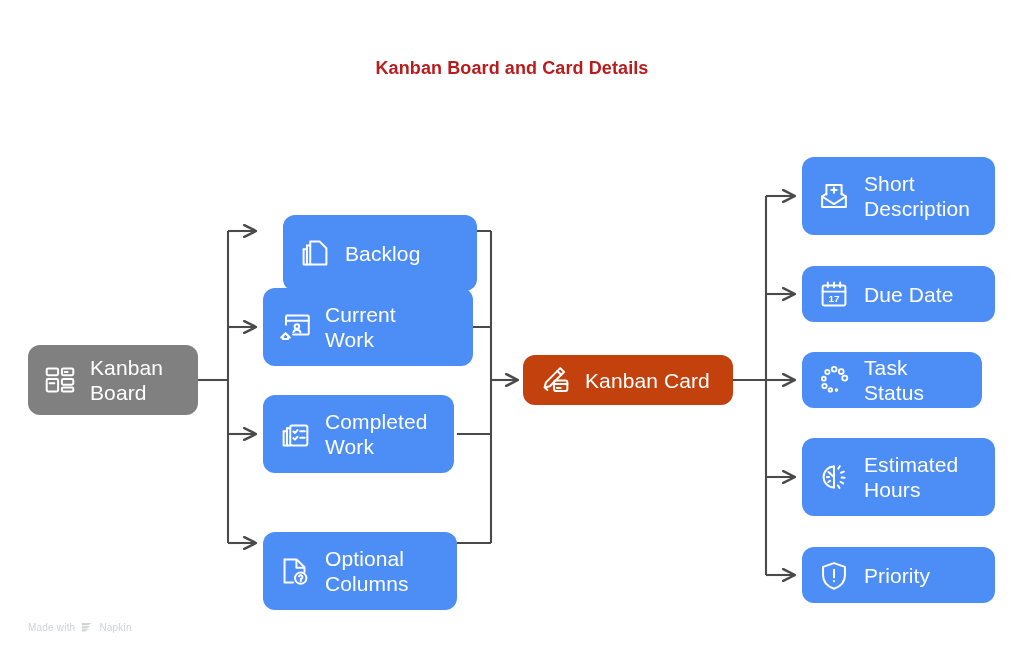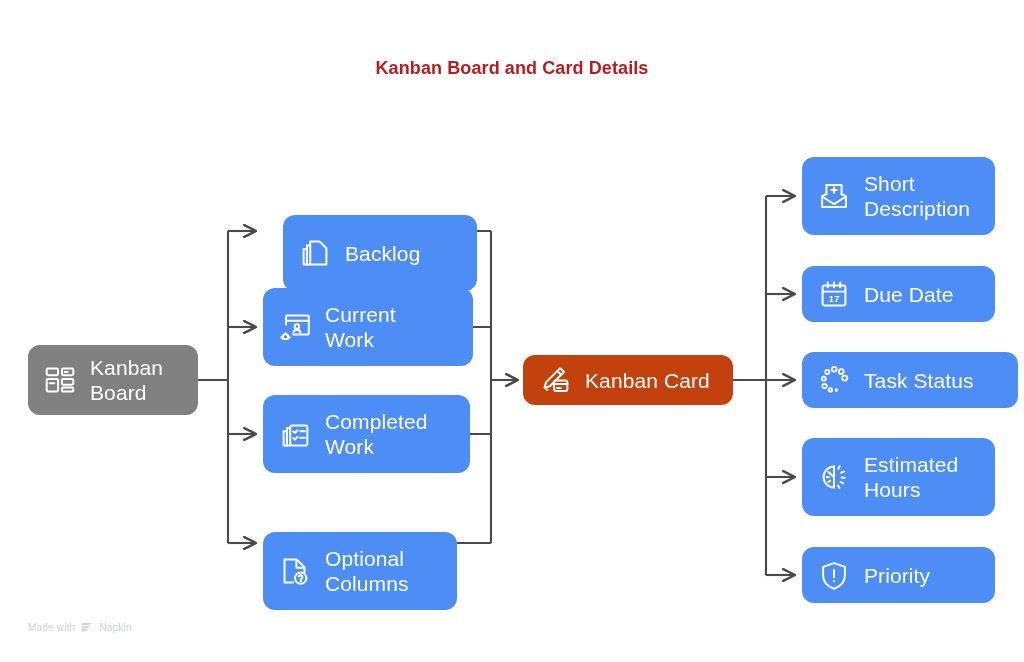--- a/index.html
+++ b/index.html
@@ -168,21 +168,21 @@
         <circle cx="22" cy="19.5" r="2.4"></circle>
         <path d="M18.3 25.5 a3.9 3.9 0 0 1 7.4 0"></path>
         <path d="M5.5 31 l4.5 -4.5 l4.5 4.5"></path>
         <path d="M7.3 29.3 v3.4 h5.4 v-3.4"></path>
       </g>
     </svg>
     <div class="node-label">Current
 Work</div>
   </div>
 
-  <div class="node blue" style="left:263px; top:395px; width:207px; height:78px;">
+  <div class="node blue" style="left:263px; top:395px; width:191px; height:78px;">
     <svg class="node-icon" viewBox="0 0 40 40">
       <g fill="none" stroke="#ffffff" stroke-width="2.1" stroke-linejoin="round" stroke-linecap="round">
         <rect x="15" y="11" width="18" height="21" rx="2"></rect>
         <path d="M11.5 14 v18 h3.5"></path>
         <path d="M11.5 14 h3.5"></path>
         <path d="M8 17 v15 h3.5"></path>
         <path d="M8 17 h3.5"></path>
         <path d="M18.3 17.3 l1.6 1.6 l2.8 -3"></path>
         <path d="M18.3 24.3 l1.6 1.6 l2.8 -3"></path>
         <path d="M25.5 17 h4.8"></path>
@@ -245,21 +245,21 @@
         <path d="M8 17.5 h24"></path>
         <path d="M13.5 8 v5"></path>
         <path d="M20 8 v5"></path>
         <path d="M26.5 8 v5"></path>
       </g>
       <text x="20" y="28.6" text-anchor="middle" fill="#ffffff" font-family="'Liberation Sans', sans-serif" font-size="10.5" font-weight="bold">17</text>
     </svg>
     <div class="node-label">Due Date</div>
   </div>
 
-  <div class="node blue" style="left:802px; top:352px; width:216px; height:56px;">
+  <div class="node blue" style="left:802px; top:352px; width:180px; height:56px;">
     <svg class="node-icon" viewBox="0 0 40 40">
       <g fill="none" stroke="#ffffff" stroke-width="1.9">
         <circle cx="20.2" cy="8.6" r="2.5"></circle>
         <circle cx="27.6" cy="11.1" r="2.6"></circle>
         <circle cx="31.3" cy="18.0" r="2.7"></circle>
         <circle cx="13.0" cy="11.6" r="2.2"></circle>
         <circle cx="9.3" cy="18.6" r="2.0"></circle>
         <circle cx="10.0" cy="26.3" r="2.3"></circle>
         <circle cx="16.2" cy="30.4" r="1.8"></circle>
       </g>

